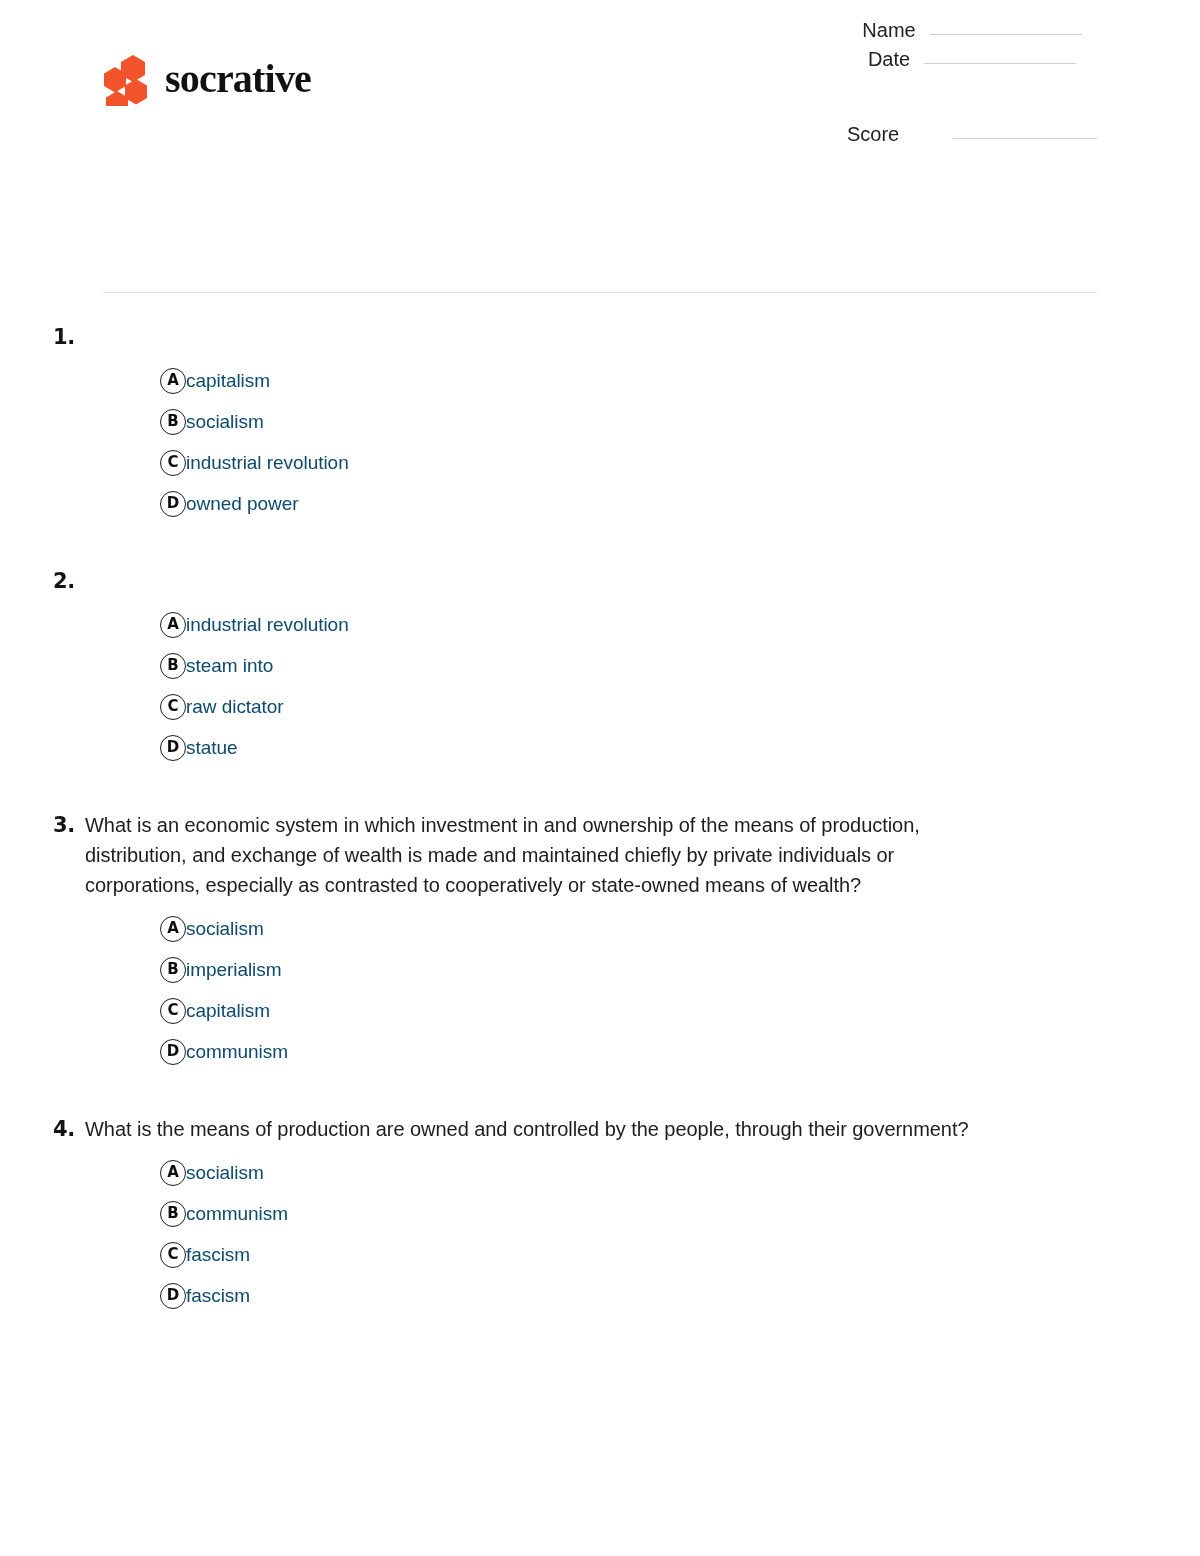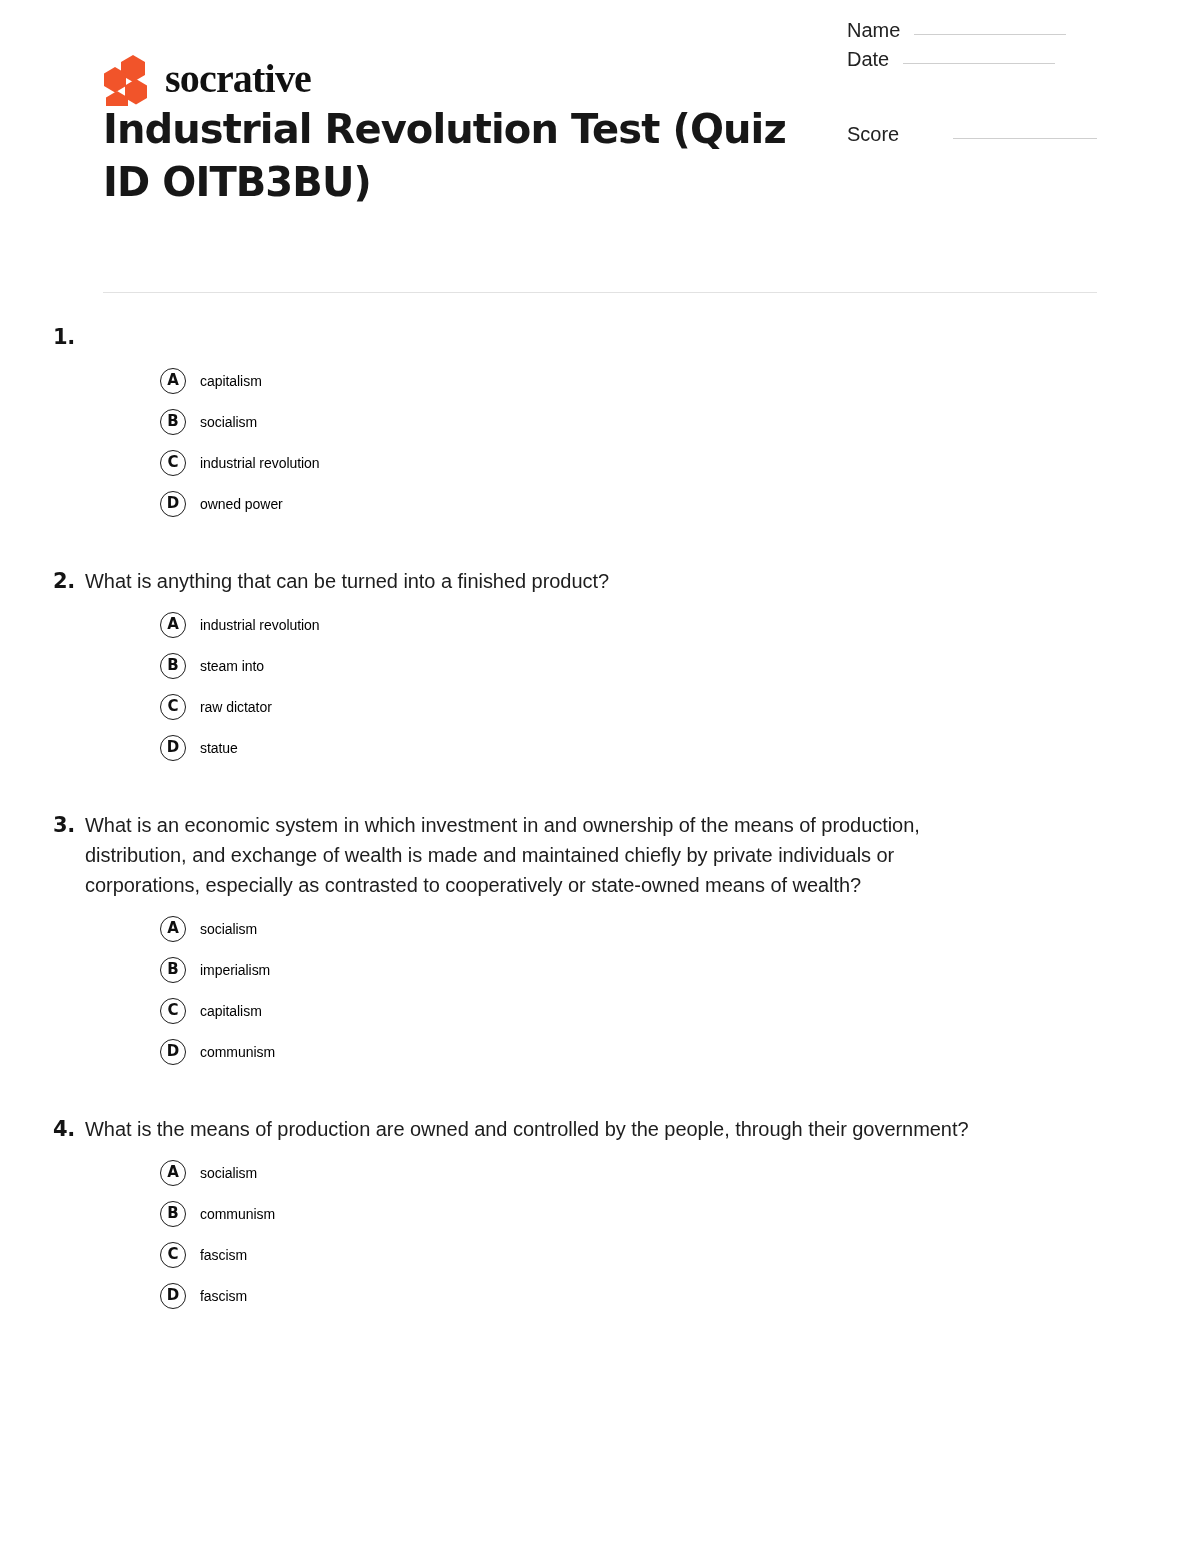--- a/index.html
+++ b/index.html
@@ -73,21 +73,21 @@
 
   .meta-block {
     position: absolute;
     right: 0;
     top: 20px;
     width: 250px;
   }
   .meta-row {
     display: flex;
     align-items: baseline;
-    justify-content: flex-start;
+    justify-content: center;
     height: 29px;
   }
   .meta-row.score-row {
     margin-top: 46px;
     gap: 40px;
   }
   .meta-label {
     font-size: 20px;
     font-weight: 400;
     color: #222222;
@@ -177,24 +177,23 @@
     align-items: center;
     justify-content: center;
     font-size: 15px;
     font-weight: 700;
     line-height: 1;
     color: #0f0f0f;
     font-family: "DejaVu Sans", sans-serif;
     padding-bottom: 1px;
   }
   .opt-text {
-    margin-left: 14px;
-    font-size: 14px;
+    font-size: 19px;
     font-weight: 400;
-    color: #000000;
+    color: #0c4a6e;
     line-height: 26px;
     letter-spacing: -0.05px;
   }
 </style>
 </head>
 <body>
 
 <div class="page">
 
   <div class="header">
@@ -204,21 +203,20 @@
         <g fill="#F1542A">
           <polygon points="30,1 42,8 42,21 30,28 18,21 18,8"></polygon>
           <polygon points="12,13 23,19.5 23,32 12,38.5 1,32 1,19.5"></polygon>
           <polygon points="33,25 44,31.5 44,44 33,50.5 22,44 22,31.5"></polygon>
           <polygon points="14,37 25,43.5 25,56 14,62.5 3,56 3,43.5"></polygon>
         </g>
       </svg>
       <span class="brand-word">socrative</span>
     </div>
 
-    <h1 class="quiz-title">Industrial Revolution Test (Quiz ID OITB3BU)</h1>
 
     <div class="meta-block">
       <div class="meta-row">
         <span class="meta-label">Name</span>
         <span class="meta-line"></span>
       </div>
       <div class="meta-row">
         <span class="meta-label">Date</span>
         <span class="meta-line"></span>
       </div>
@@ -252,21 +250,20 @@
           </li>
           <li class="option">
             <span class="opt-bubble">D</span>
             <span class="opt-text">owned power</span>
           </li>
         </ul>
       </div>
       <div class="question">
         <div class="q-head">
           <div class="q-num">2.</div>
-          <div class="q-text">What is anything that can be turned into a finished product?</div>
         </div>
         <ul class="options">
           <li class="option">
             <span class="opt-bubble">A</span>
             <span class="opt-text">industrial revolution</span>
           </li>
           <li class="option">
             <span class="opt-bubble">B</span>
             <span class="opt-text">steam into</span>
           </li>

